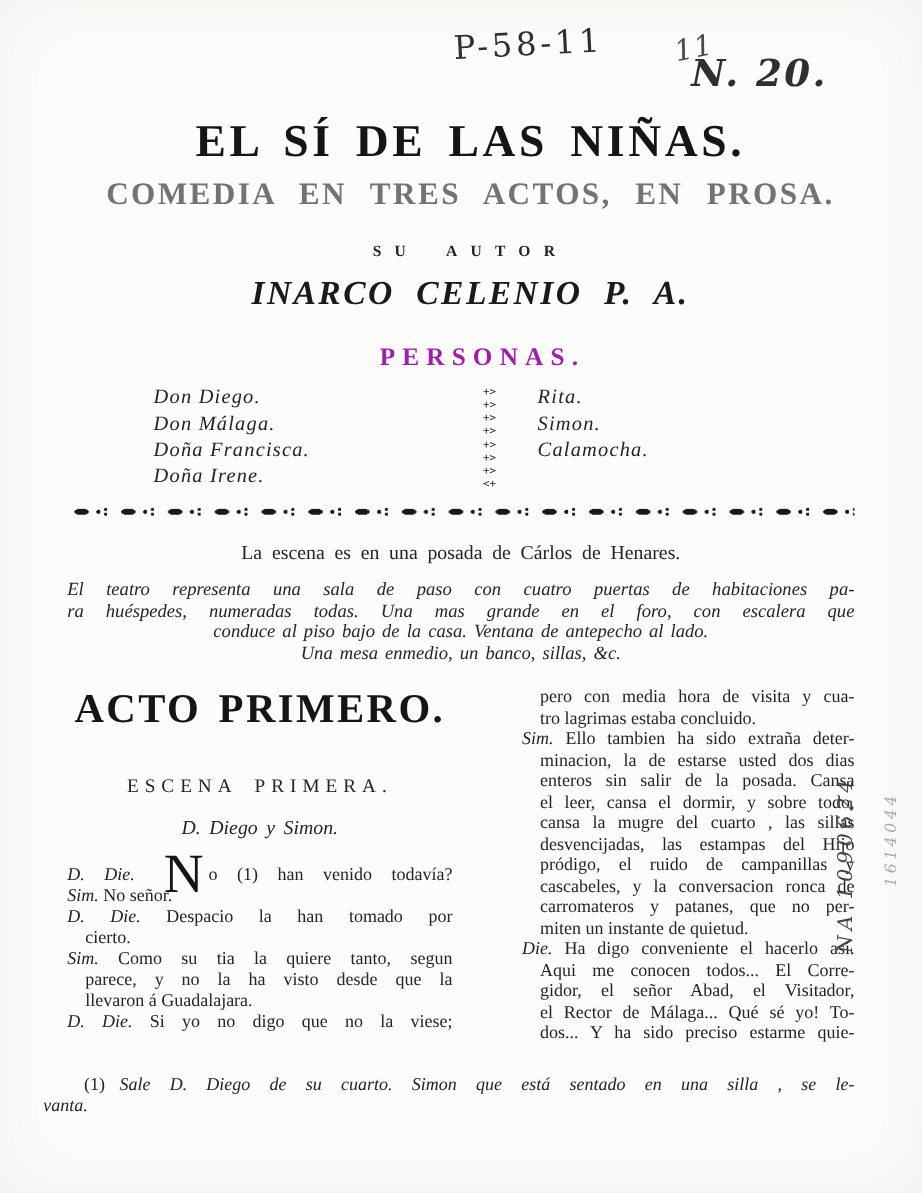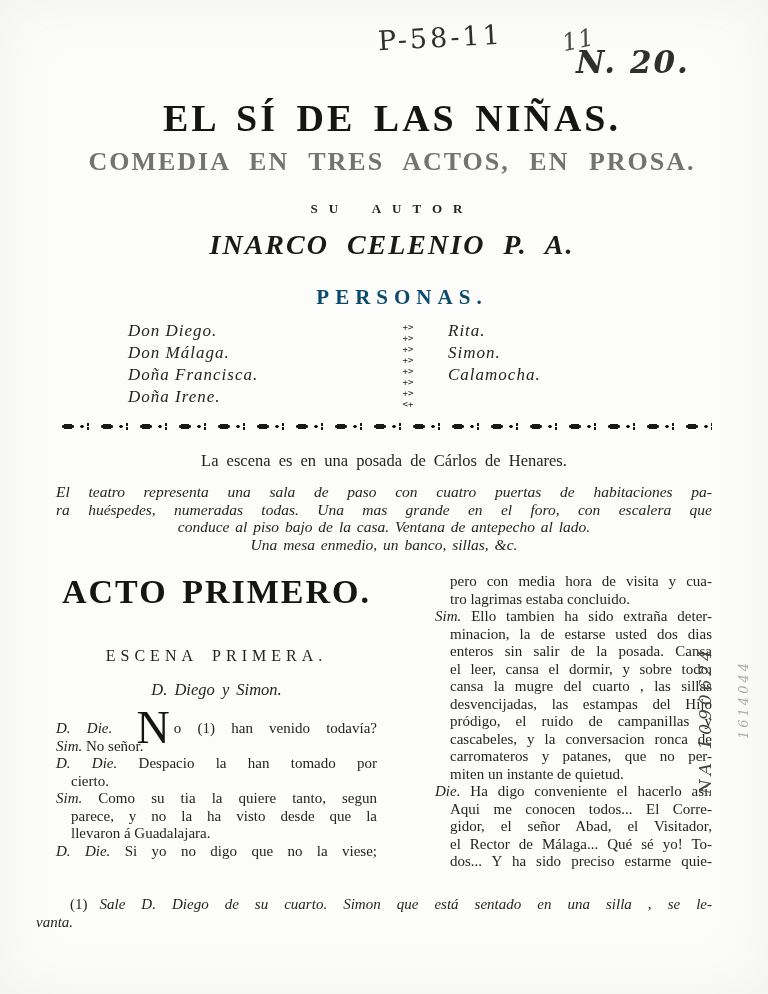--- a/index.html
+++ b/index.html
@@ -17,21 +17,21 @@
   .margin-note{position:absolute;font-family:"DejaVu Serif",serif;font-style:italic;white-space:nowrap;text-align:center;}
   .margin-note.dark{width:240px;left:585px;top:710px;transform:rotate(-90deg);font-size:17px;letter-spacing:4px;color:#454545;}
   .margin-note.faint{width:210px;left:638px;top:692px;transform:rotate(-90deg);font-size:13px;letter-spacing:3px;color:#ababab;}
   
   header{text-align:center;padding-left:16px;}
   h1{margin:96px 0 0;font-size:38px;font-weight:bold;letter-spacing:3px;word-spacing:6px;color:#151515;}
   h2{margin:7px 0 0;font-size:26px;font-weight:bold;letter-spacing:2px;word-spacing:11px;color:#737373;}
   .author-label{margin-top:24px;font-size:13px;font-weight:bold;letter-spacing:11px;word-spacing:9px;}
   .author{margin-top:12px;font-size:28px;font-style:italic;font-weight:bold;letter-spacing:2px;word-spacing:9px;color:#1a1a1a;}
   
-  .personas-heading{margin:24px 16px 0;text-align:center;font-size:21px;font-weight:bold;letter-spacing:6px;color:#0c4a6e;padding-left:36px;}
+  .personas-heading{margin:24px 16px 0;text-align:center;font-size:21px;font-weight:bold;letter-spacing:6px;color:#a21caf;padding-left:36px;}
   .personas-row{display:flex;justify-content:space-between;margin-top:10px;padding:0 150px 0 128px;}
   .plist{font-style:italic;font-size:17px;line-height:22px;letter-spacing:1px;}
   .plist.pl-left{width:240px;}
   .plist.pl-right{width:170px;}
   .brace{display:flex;flex-direction:column;align-items:center;font-family:"DejaVu Sans Mono",monospace;font-size:9px;line-height:11px;color:#1c1c1c;margin-top:2px;}
   
   .ornament{margin:10px 56px 0;height:13px;
     background-image:
       radial-gradient(ellipse 10px 4.5px at 12px 6.5px,#181818 58%,rgba(0,0,0,0) 62%),
       radial-gradient(circle 1.9px at 26px 6.5px,#181818 80%,rgba(0,0,0,0) 100%),

